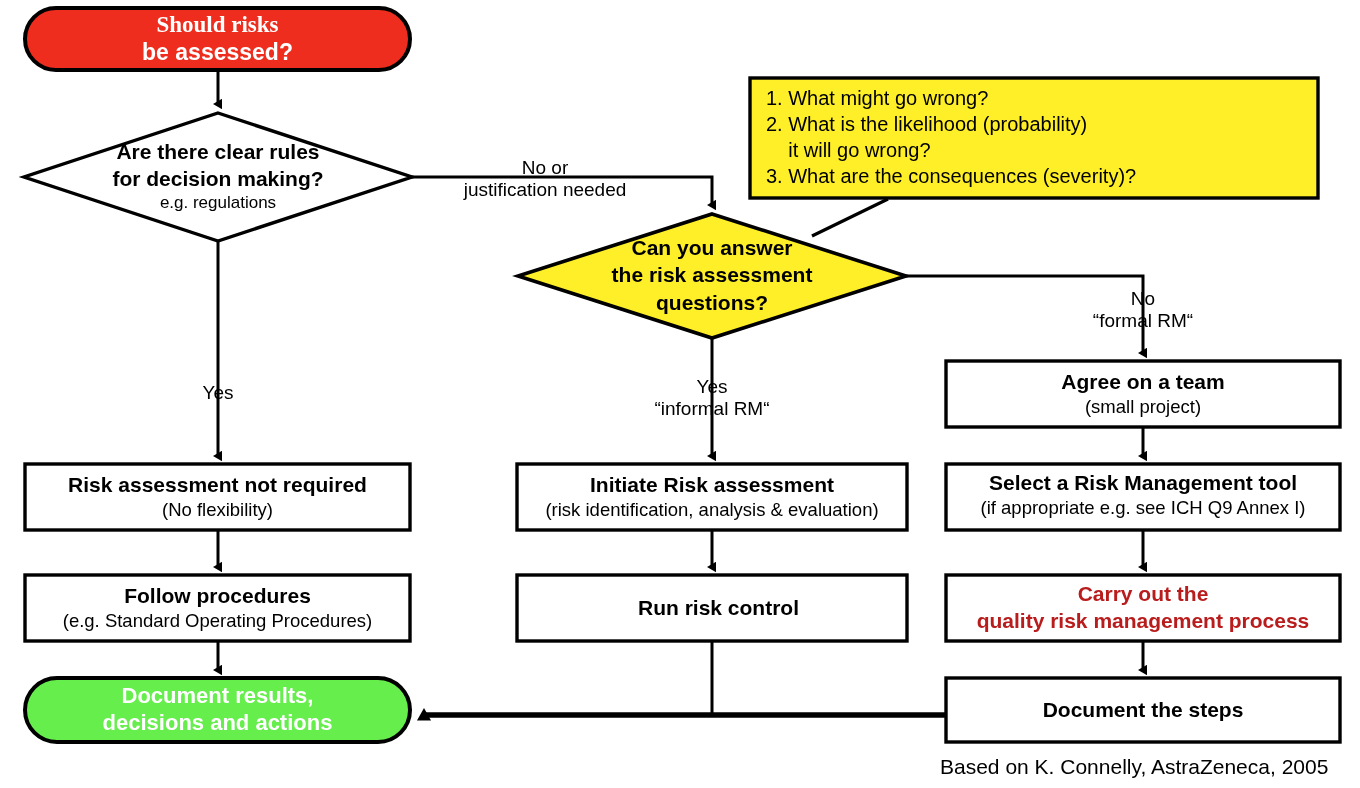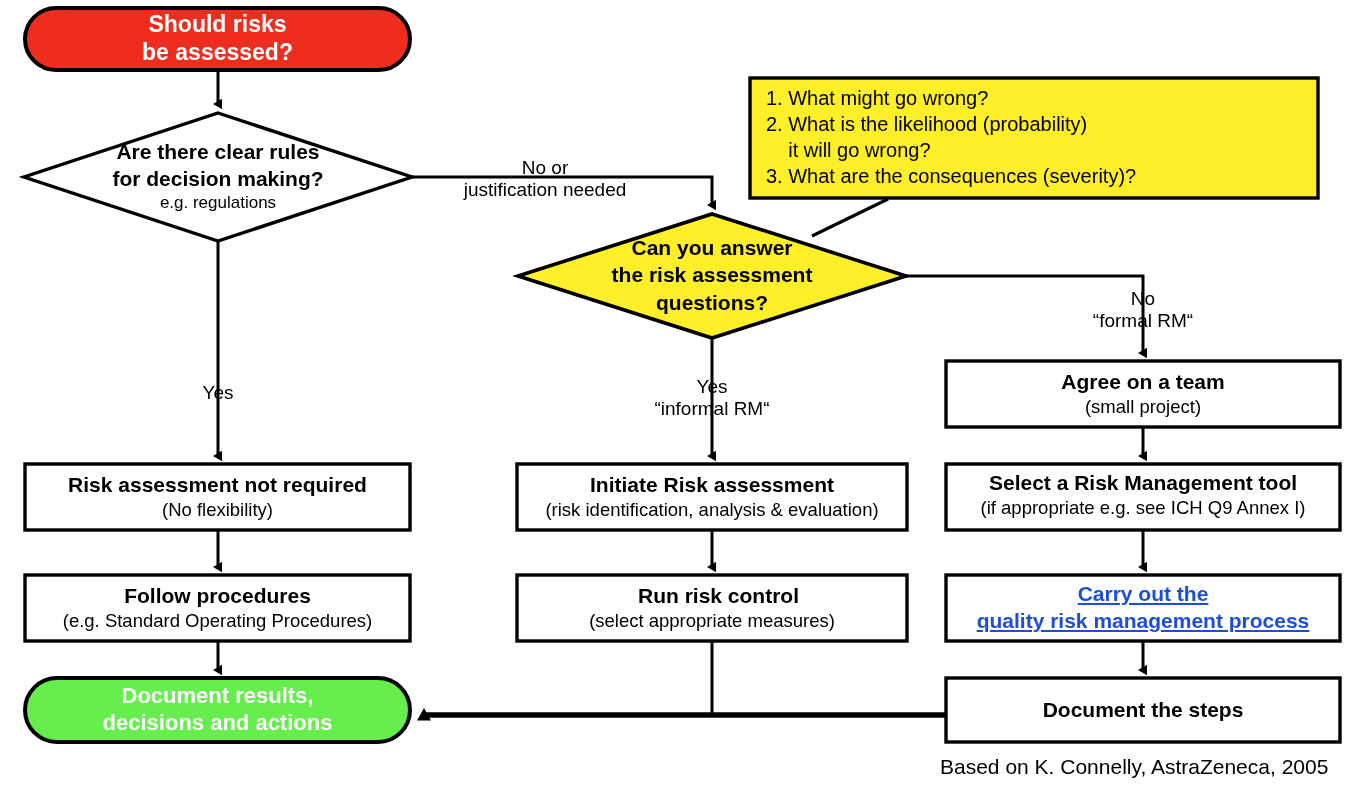--- a/index.html
+++ b/index.html
@@ -81,21 +81,21 @@
 
     <line x1="1143" y1="530" x2="1143" y2="567" stroke="#000" stroke-width="3" marker-end="url(#arw)"></line>
 
     <line x1="1143" y1="641" x2="1143" y2="670" stroke="#000" stroke-width="3" marker-end="url(#arw)"></line>
 
     <polyline points="946,715 424,715" fill="none" stroke="#000" stroke-width="5.5" marker-end="url(#arwL)"></polyline>
 
   </svg>
 
   <div class="node-text" style="left:25px;top:8px;width:385px;height:62px;color:#ffffff;">
-    <div class="t-bold" style="font-size:23px;line-height:1.2;">Should risks</div>
+    <div class="t-bold" style="font-size:23px;line-height:1.2;font-family:Liberation Serif, serif;">Should risks</div>
     <div class="t-bold" style="font-size:23px;line-height:1.2;">be assessed?</div>
   </div>
 
   <div class="node-text" style="left:34px;top:133px;width:368px;height:88px;color:#000;">
     <div class="t-bold" style="font-size:21px;line-height:1.25;">Are there clear rules</div>
     <div class="t-bold" style="font-size:21px;line-height:1.25;">for decision making?</div>
     <div style="font-size:17px;line-height:1.35;">e.g. regulations</div>
   </div>
 
   <div class="node-text" style="left:545px;top:222px;width:334px;height:106px;color:#000;">
@@ -119,34 +119,33 @@
     <div class="t-bold" style="font-size:22px;line-height:1.22;">decisions and actions</div>
   </div>
 
   <div class="node-text" style="left:517px;top:464px;width:390px;height:66px;color:#000;">
     <div class="t-bold" style="font-size:21px;line-height:1.3;">Initiate Risk assessment</div>
     <div style="font-size:18.5px;line-height:1.35;">(risk identification, analysis &amp; evaluation)</div>
   </div>
 
   <div class="node-text" style="left:517px;top:575px;width:390px;height:66px;color:#000;">
     <div class="t-bold" style="font-size:21px;line-height:1.3;margin-left:13px;">Run risk control</div>
-    <div style="font-size:18.5px;line-height:1.35;">(select appropriate measures)</div>
   </div>
 
   <div class="node-text" style="left:946px;top:361px;width:394px;height:66px;color:#000;">
     <div class="t-bold" style="font-size:21px;line-height:1.3;">Agree on a team</div>
     <div style="font-size:18.5px;line-height:1.35;">(small project)</div>
   </div>
 
   <div class="node-text" style="left:946px;top:464px;width:394px;height:62px;color:#000;">
     <div class="t-bold" style="font-size:21px;line-height:1.3;">Select a Risk Management tool</div>
     <div style="font-size:18.5px;line-height:1.35;">(if appropriate e.g. see ICH Q9 Annex I)</div>
   </div>
 
-  <div class="node-text" style="left:946px;top:575px;width:394px;height:66px;color:#1d4ed8;text-decoration:underline;">
+  <div class="node-text" style="left:946px;top:575px;width:394px;height:66px;color:#b91c1c;">
     <div class="t-bold" style="font-size:21px;line-height:1.28;">Carry out the</div>
     <div class="t-bold" style="font-size:21px;line-height:1.28;">quality risk management process</div>
   </div>
 
   <div class="node-text" style="left:946px;top:678px;width:394px;height:64px;color:#000;">
     <div class="t-bold" style="font-size:21px;line-height:1.3;">Document the steps</div>
   </div>
 
   <div class="callout-text" style="left:766px;top:86px;">1. What might go wrong?</div>
   <div class="callout-text" style="left:766px;top:112px;">2. What is the likelihood (probability)</div>

